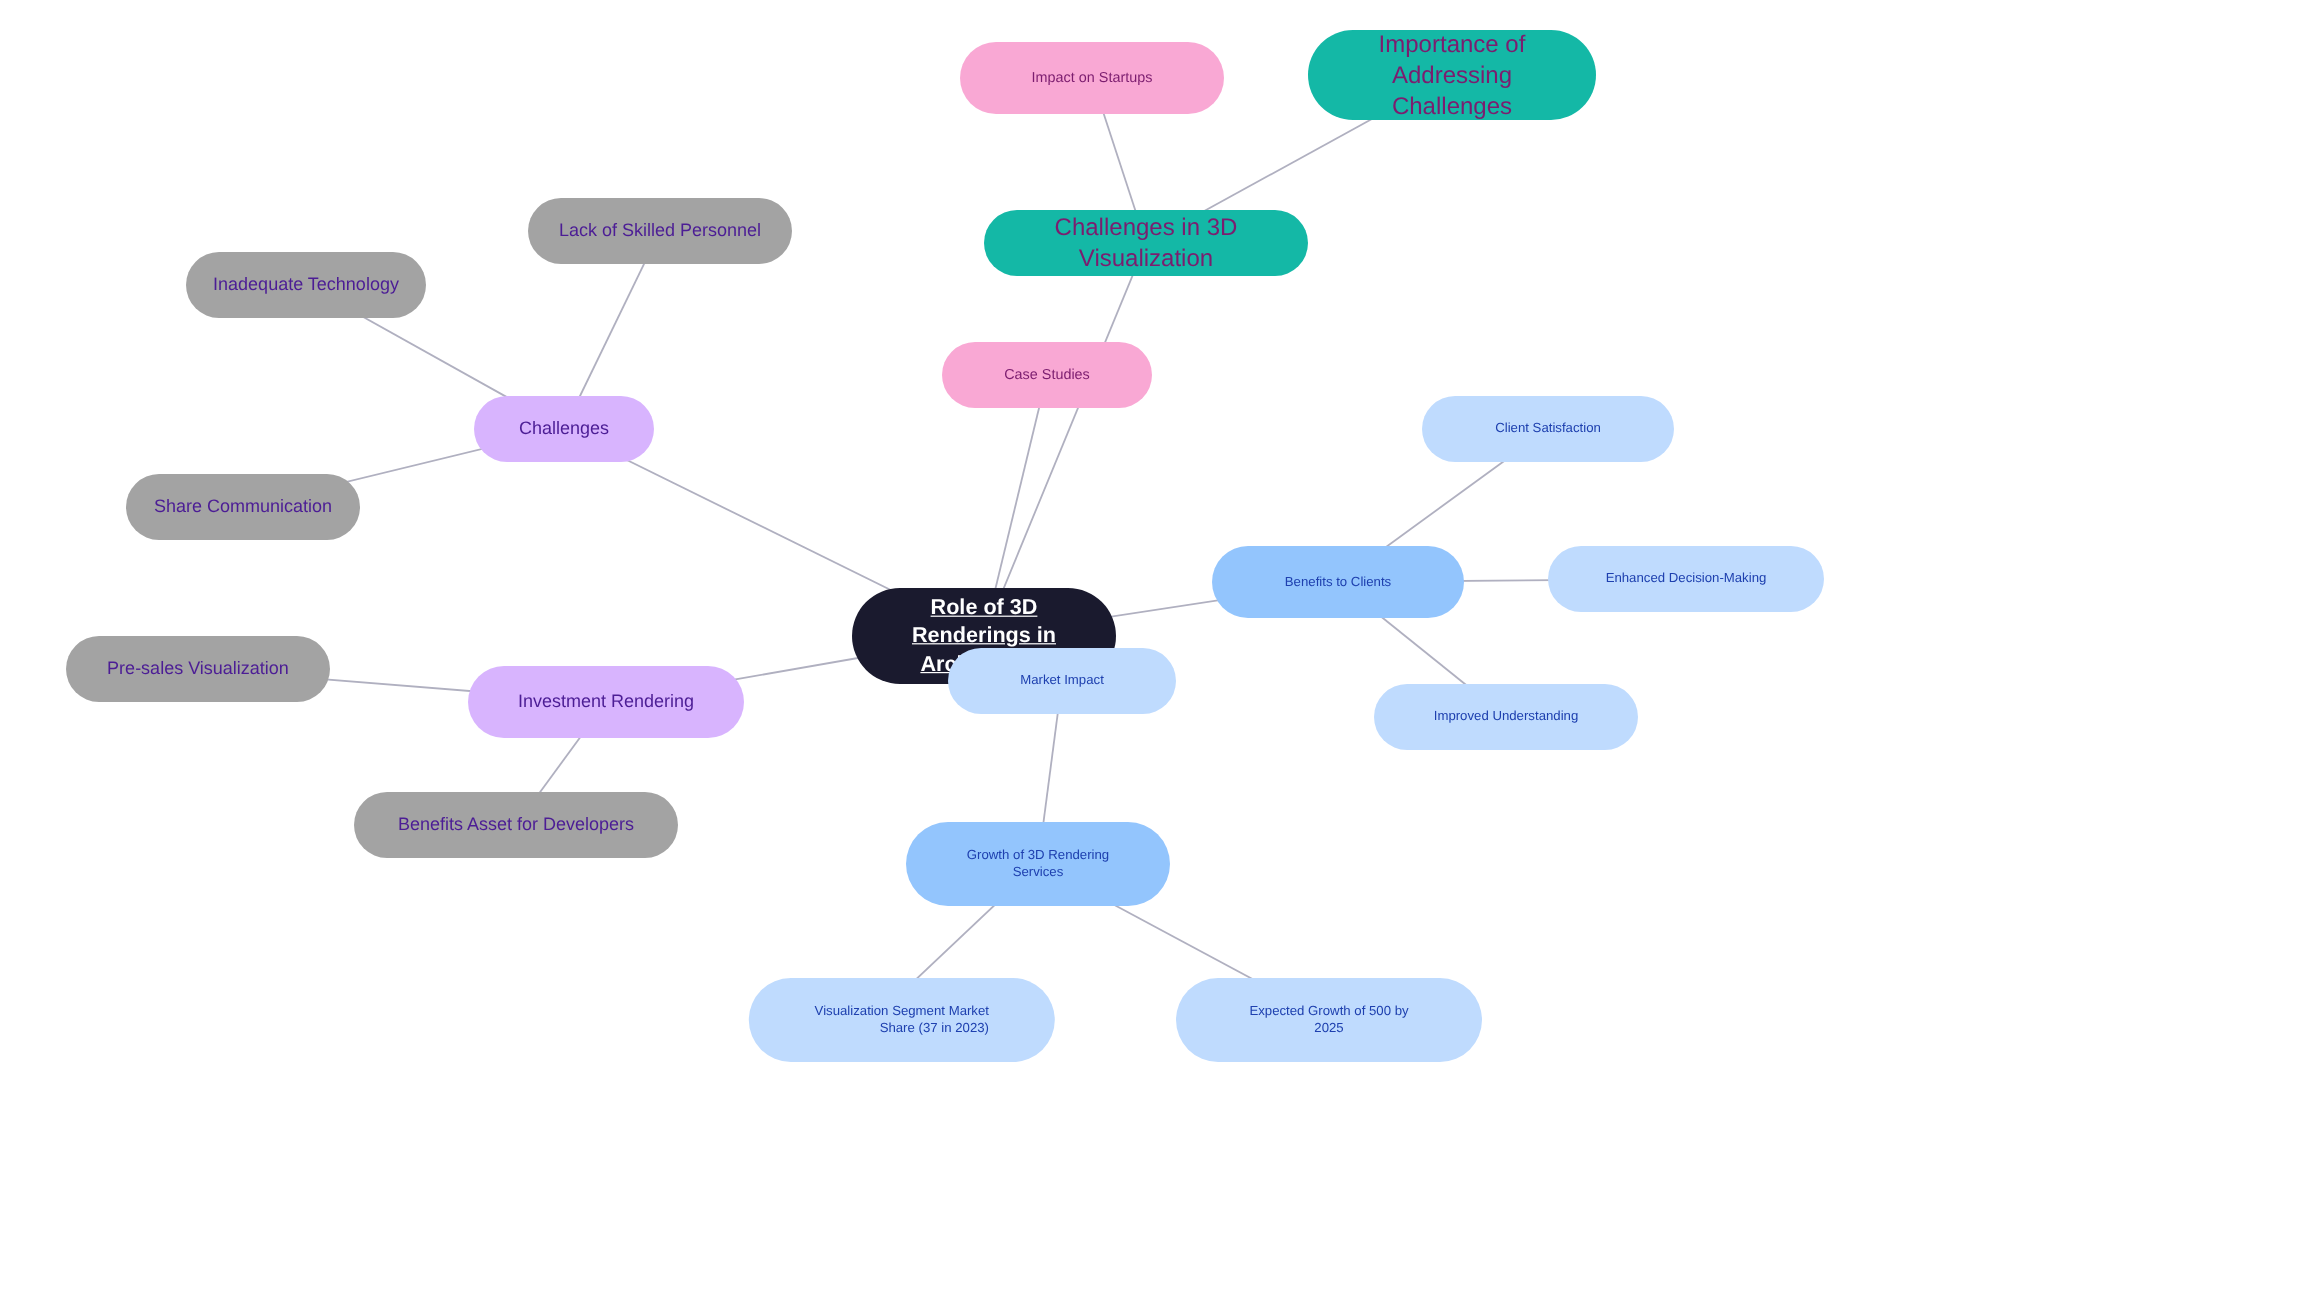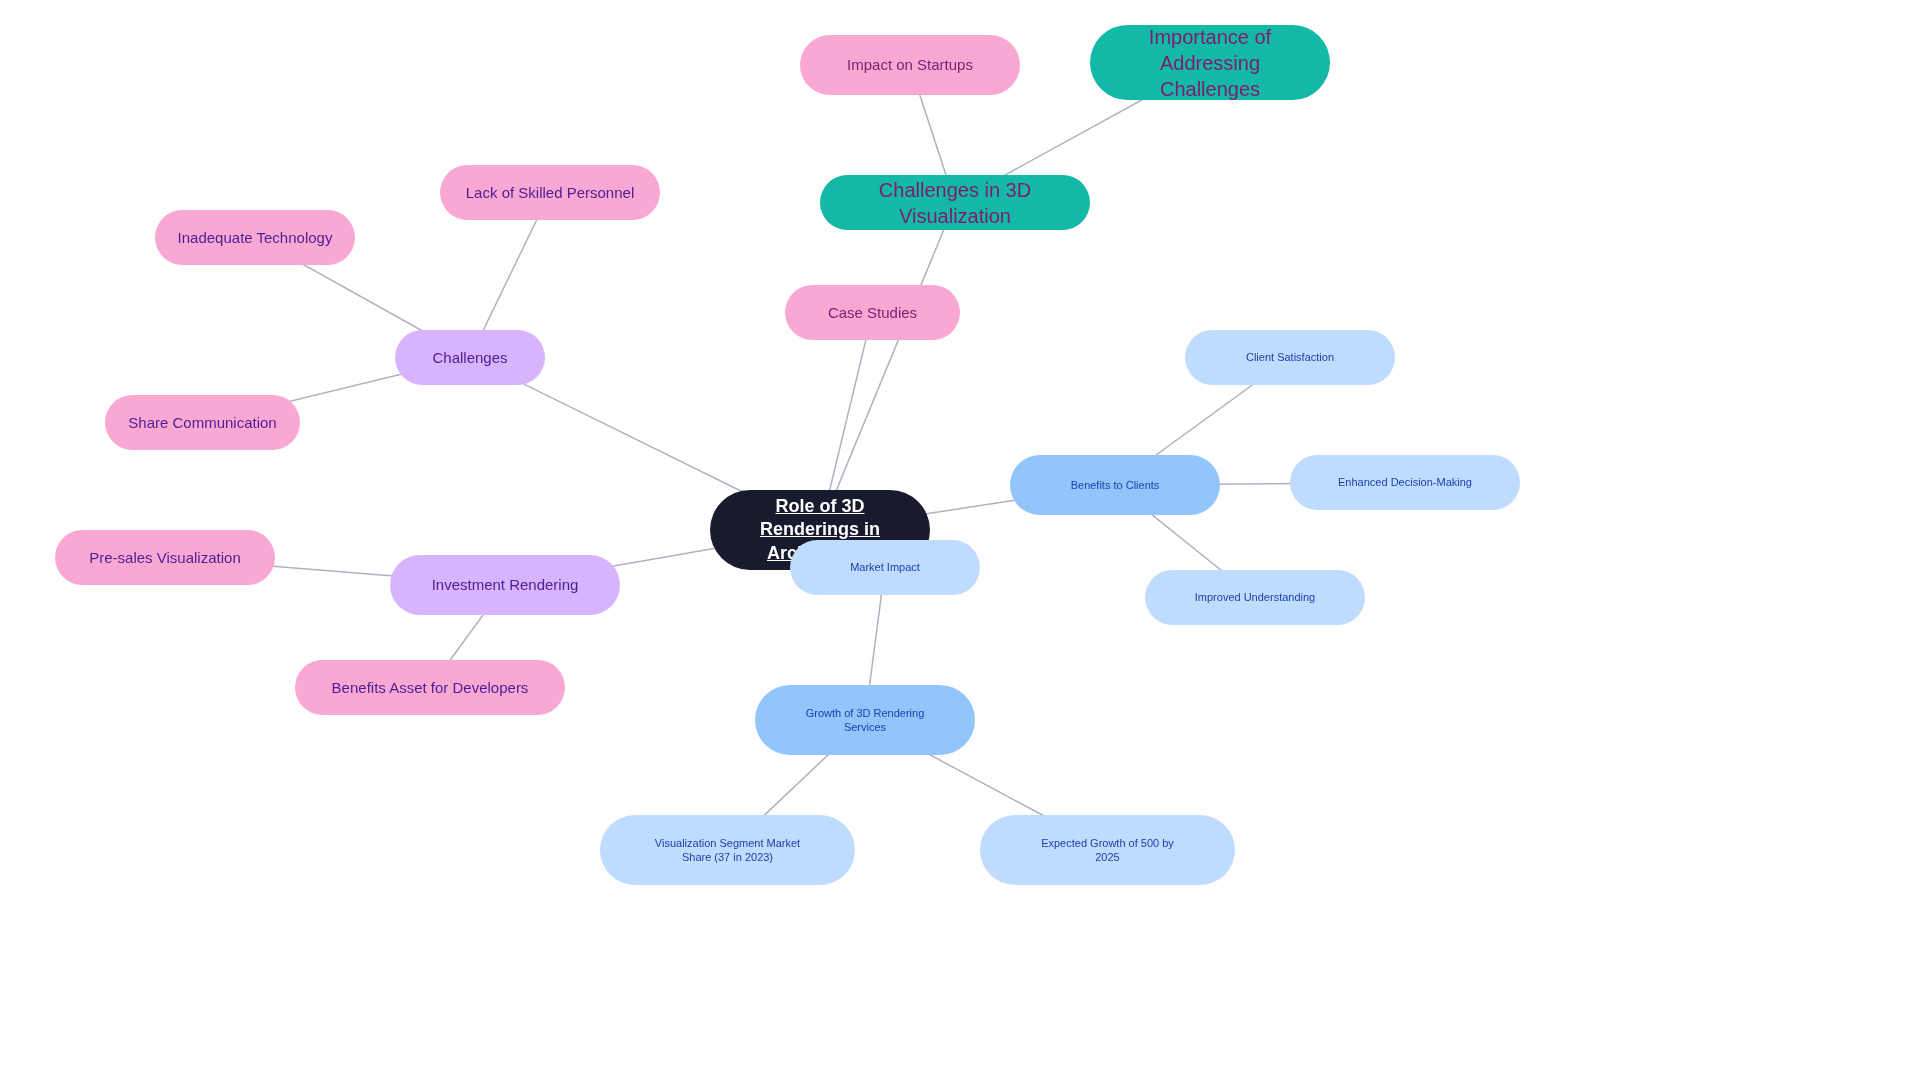--- a/index.html
+++ b/index.html
@@ -39,29 +39,29 @@
       height: 80px;
     }
     .node-pink-dark {
       background: #14b8a6;
       color: #7c1d6f;
       font-size: 20px;
     }
     .node-pink-light {
       background: #f9a8d4;
       color: #7c1d6f;
-      font-size: 15px;
+      font-size: 12px;
     }
     .node-lavender {
       background: #d8b4fe;
       color: #4c1d95;
       font-size: 15px;
     }
     .node-lavender-light {
-      background: #f9a8d4;
+      background: #a3a3a3;
       color: #4c1d95;
       font-size: 15px;
     }
     .node-blue-mid {
       background: #93c5fd;
       color: #1e40af;
       font-size: 11px;
     }
     .node-blue-light {
       background: #bfdbfe;
@@ -151,20 +151,20 @@
   <span>Pre-sales Visualization</span>
 </div>
 <div class="node node-lavender-light" style="left:295px; top:660px; width:270px; height:55px;">
   <span>Benefits Asset for Developers</span>
 </div>
 
 <div class="node node-blue-mid" style="left:755px; top:685px; width:220px; height:70px;">
   <span style="white-space:pre-line;">Growth of 3D Rendering
 Services</span>
 </div>
-<div class="node node-blue-light" style="left:600px; top:815px; width:255px; height:70px;">
+<div class="node node-blue-light" style="left:624px; top:815px; width:255px; height:70px;text-align:right;">
   <span style="white-space:pre-line;">Visualization Segment Market
 Share (37 in 2023)</span>
 </div>
 <div class="node node-blue-light" style="left:980px; top:815px; width:255px; height:70px;">
   <span style="white-space:pre-line;">Expected Growth of 500 by
 2025</span>
 </div>
 
 </body></html>

